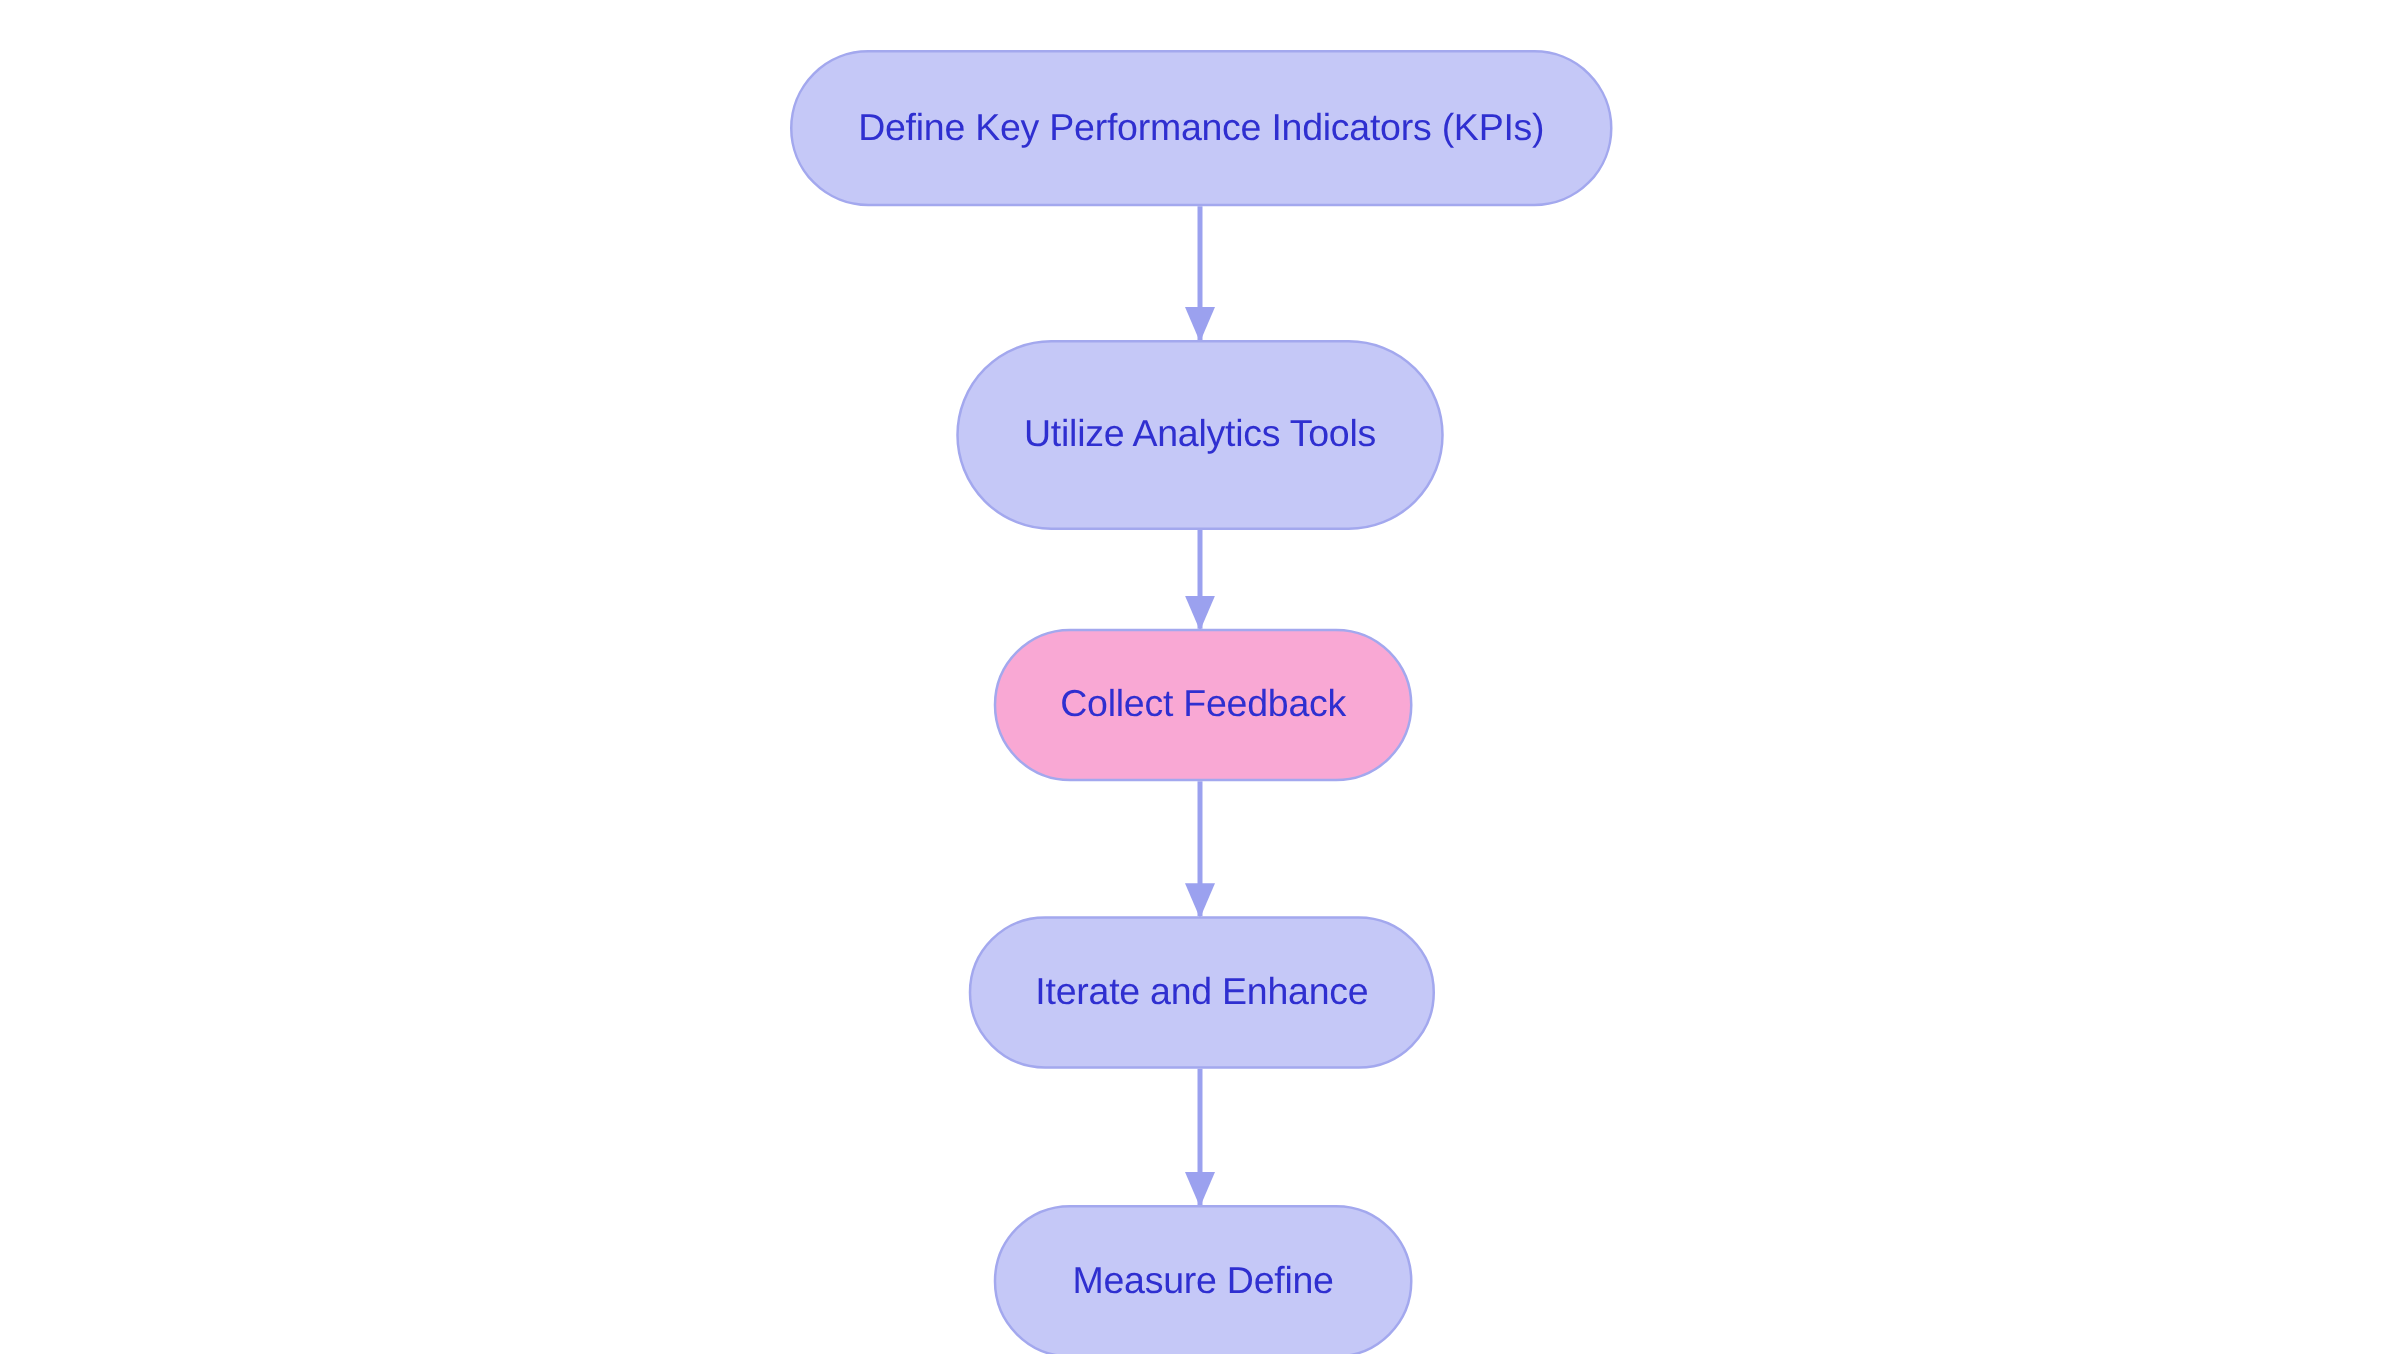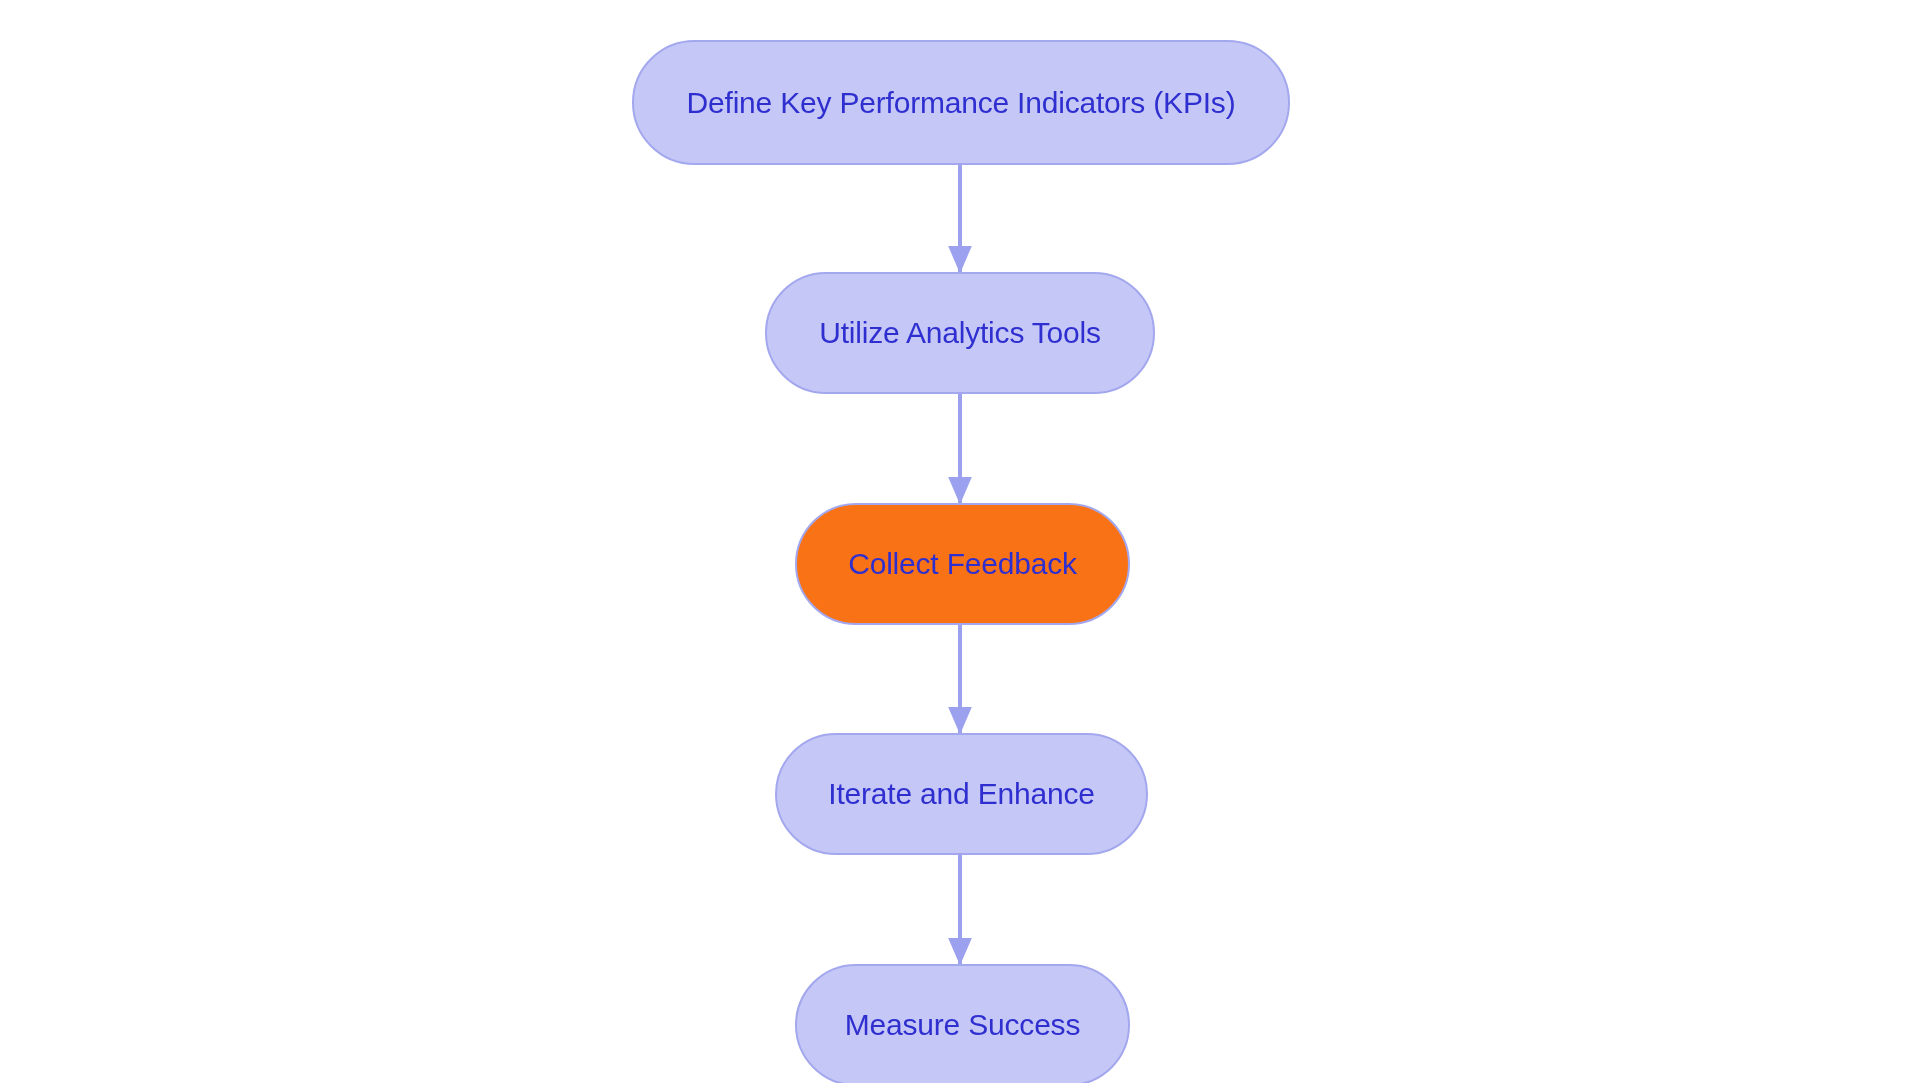--- a/index.html
+++ b/index.html
@@ -79,27 +79,27 @@
         <line x1="960" y1="369" x2="960" y2="478" stroke="#9ba1ef" stroke-width="4" marker-end="url(#arrowhead)"></line>
         <line x1="960" y1="600" x2="960" y2="708" stroke="#9ba1ef" stroke-width="4" marker-end="url(#arrowhead)"></line>
         <line x1="960" y1="830" x2="960" y2="939" stroke="#9ba1ef" stroke-width="4" marker-end="url(#arrowhead)"></line>
       </g>
   </svg>
 
   <div id="node-layer">
       <div class="flow-node" style="left: 632px; top: 15px; width: 658px; height: 125px; background: rgb(197, 200, 247); border-color: rgb(163, 168, 238);">
         <span class="flow-node-label" style="color: rgb(47, 47, 208);">Define Key Performance Indicators (KPIs)</span>
       </div>
-      <div class="flow-node" style="left: 765px; top: 247px; width: 390px; height: 122px; background: rgb(197, 200, 247); border-color: rgb(163, 168, 238);">
+      <div class="flow-node" style="left: 765px; top: 247px; width: 390px; height: 152px; background: rgb(197, 200, 247); border-color: rgb(163, 168, 238);">
         <span class="flow-node-label" style="color: rgb(47, 47, 208);">Utilize Analytics Tools</span>
       </div>
-      <div class="flow-node" style="left: 795px; top: 478px; width: 335px; height: 122px; background: #f97316; border-color: rgb(163, 168, 238);">
+      <div class="flow-node" style="left: 795px; top: 478px; width: 335px; height: 122px; background: #f9a8d4; border-color: rgb(163, 168, 238);">
         <span class="flow-node-label" style="color: rgb(47, 47, 208);">Collect Feedback</span>
       </div>
       <div class="flow-node" style="left: 775px; top: 708px; width: 373px; height: 122px; background: rgb(197, 200, 247); border-color: rgb(163, 168, 238); justify-content: center;">
         <span class="flow-node-label" style="color: rgb(47, 47, 208);">Iterate and Enhance</span>
       </div>
       <div class="flow-node" style="left: 795px; top: 939px; width: 335px; height: 122px; background: rgb(197, 200, 247); border-color: rgb(163, 168, 238);">
-        <span class="flow-node-label" style="color: rgb(47, 47, 208);">Measure Success</span>
+        <span class="flow-node-label" style="color: rgb(47, 47, 208);">Measure Define</span>
       </div>
     </div>
 
 </div>
 
 </body></html>

